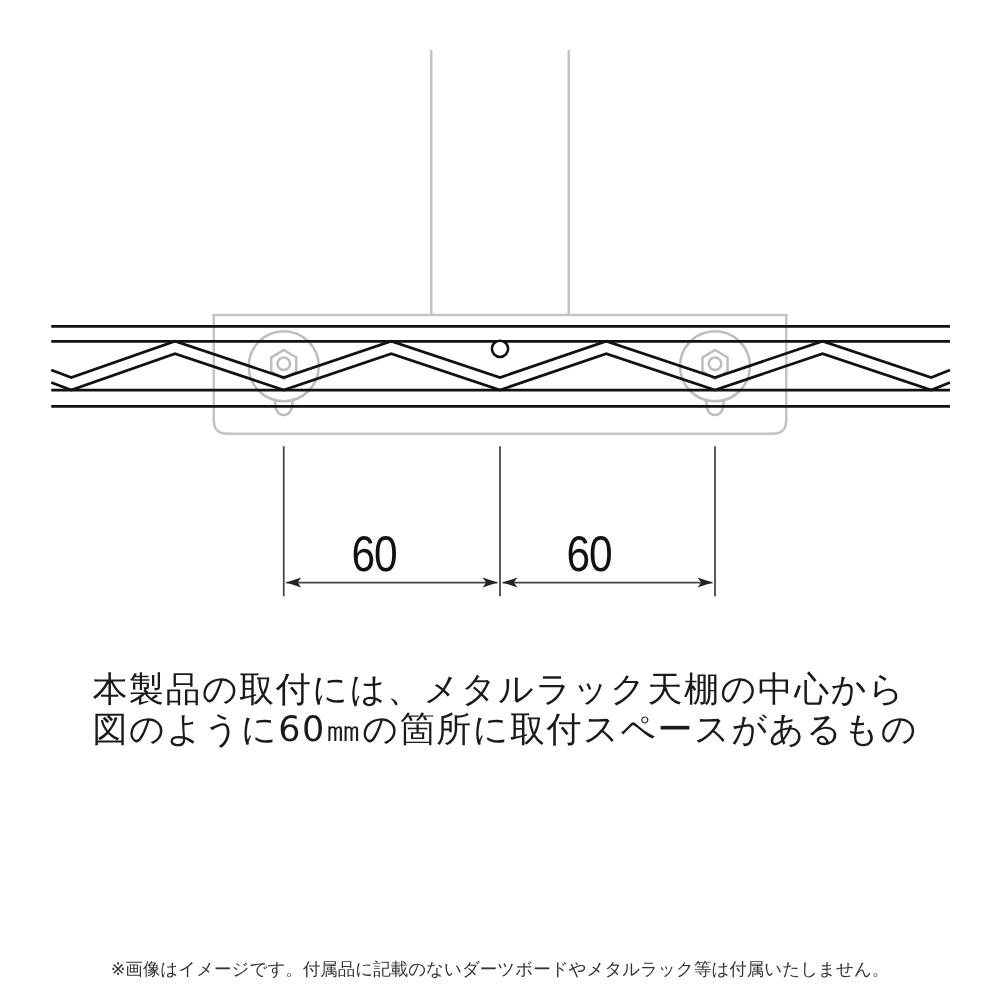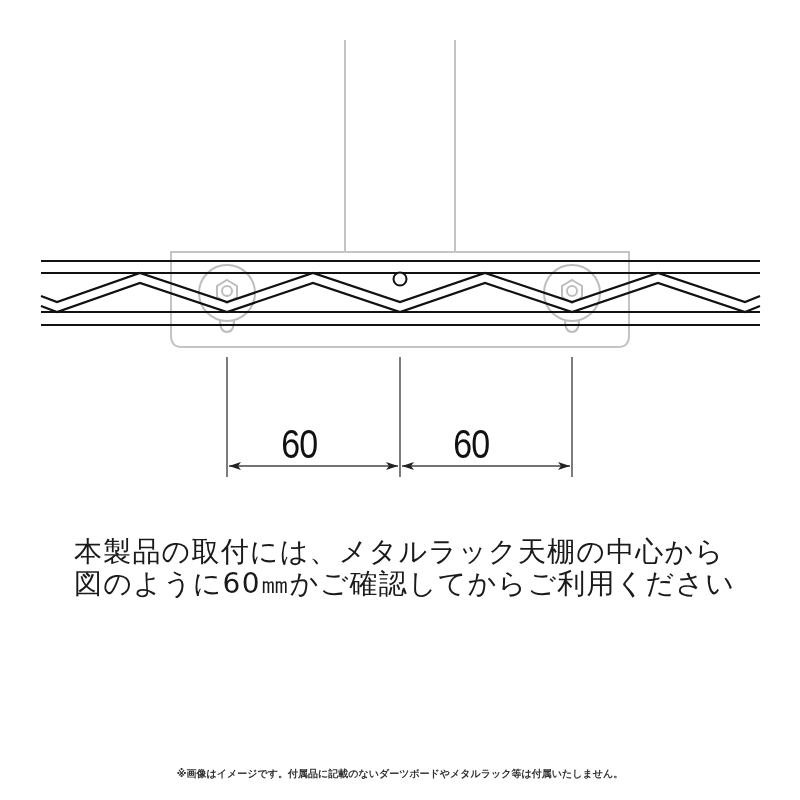--- a/index.html
+++ b/index.html
@@ -8,21 +8,21 @@
     #diagram { position: absolute; left: 0; top: 0; width: 800px; height: 500px; }
     .dim-label { position: absolute; font-family: "Liberation Sans", "DejaVu Sans", sans-serif;
                  font-size: 40px; color: #111; letter-spacing: -1px; transform: scaleX(0.85);
                  transform-origin: center; line-height: 1; }
     #dim-label-left { left: 278px; top: 424px; }
     #dim-label-right { left: 450px; top: 424px; }
     #instructions { position: absolute; left: 74px; top: 536px; width: 680px;
                     font-size: 28px; line-height: 32px; color: #1a1a1a; letter-spacing: 1.2px; }
     #instructions div { white-space: nowrap; }
     #footer-note { position: absolute; left: 0; width: 800px; top: 767px; text-align: center;
-                   font-size: 10px; color: #333; white-space: nowrap; font-weight: bold; }
+                   font-size: 14px; color: #333; white-space: nowrap; }
   </style>
 </head>
 <body>
 
 <svg id="diagram" width="800" height="500" viewBox="0 0 800 500" xmlns="http://www.w3.org/2000/svg">
 
   <g stroke="#c4c4c4" stroke-width="2" fill="none">
     <line x1="345" y1="40" x2="345" y2="252"></line>
     <line x1="455" y1="40" x2="455" y2="252"></line>
   </g>
@@ -67,16 +67,16 @@
     <polygon points="402,466 414,462 411,466 414,470" stroke="none"></polygon>
     <polygon points="570,466 558,462 561,466 558,470" stroke="none"></polygon>
   </g>
 </svg>
 
 <div class="dim-label" id="dim-label-left">60</div>
 <div class="dim-label" id="dim-label-right">60</div>
 
 <div id="instructions">
   <div>本製品の取付には、メタルラック天棚の中心から</div>
-  <div>図のように60㎜かご確認してからご利用ください</div>
+  <div>図のように60㎜の箇所に取付スペースがあるもの</div>
 </div>
 
 <div id="footer-note">※画像はイメージです。付属品に記載のないダーツボードやメタルラック等は付属いたしません。</div>
 
 </body></html>

